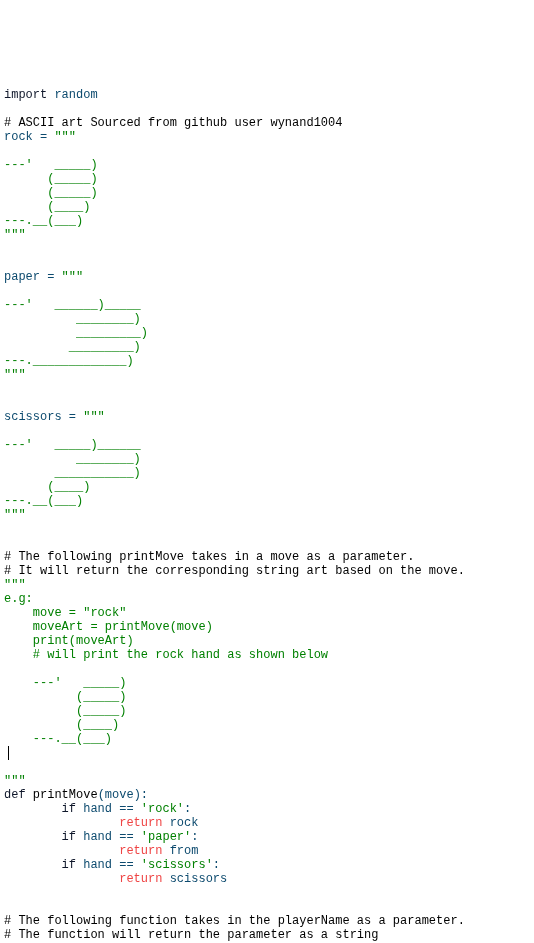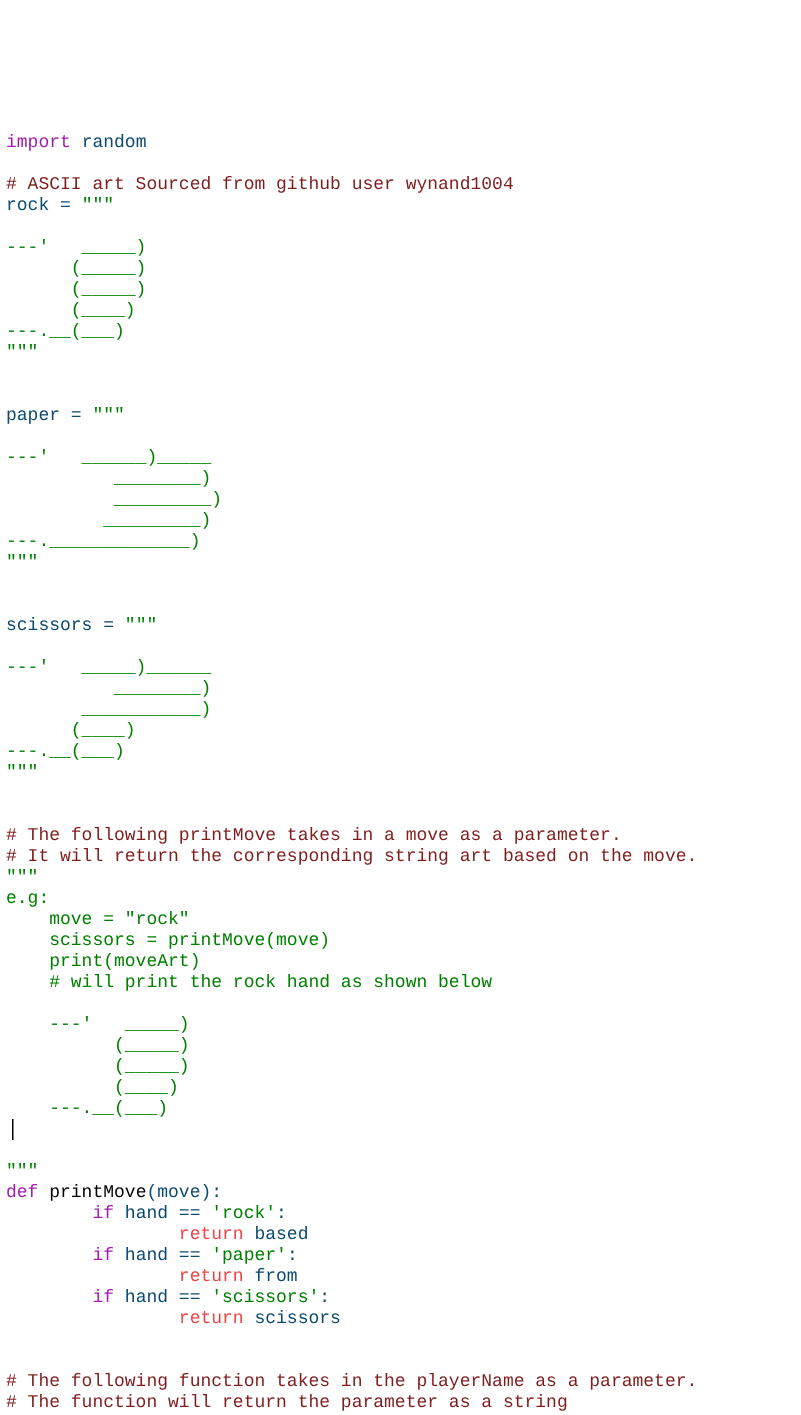--- a/index.html
+++ b/index.html
@@ -8,22 +8,22 @@
     background: #ffffff;
     font-family: "Courier New", Courier, monospace;
     font-size: 12px;
     line-height: 14px;
     white-space: pre;
     color: #000000;
   }
   .code-container {
     position: relative;
   }
-  .tok-keyword { color: #a21caf; }
-  .tok-comment { color: #7f1d1d; }
+  .tok-keyword { color: #0f172a; }
+  .tok-comment { color: #000000; }
   .tok-string  { color: #008000; }
   .tok-funcdef { color: #000000; }
   .tok-builtin { color: #ef4444; text-align: right; }
   .tok-plain   { color: #0c4a6e; }
   .cursor {
     display: inline-block;
     width: 1px;
     height: 14px;
     background: #000;
     vertical-align: text-bottom;
@@ -70,35 +70,35 @@
       (____)
 ---.__(___)
 </span><span class="tok-string">"""</span>
 <span></span>
 <span></span>
 <span class="tok-comment"># The following printMove takes in a move as a parameter.</span>
 <span class="tok-comment"># It will return the corresponding string art based on the move.</span>
 <span class="tok-string">"""</span>
 <span class="tok-string">e.g:</span>
 <span class="tok-string">    move = "rock"</span>
-<span class="tok-string">    scissors = printMove(move)</span>
+<span class="tok-string">    moveArt = printMove(move)</span>
 <span class="tok-string">    print(moveArt)</span>
 <span class="tok-string">    # will print the rock hand as shown below</span>
 <span class="tok-string">
     ---'   _____)
           (_____)
           (_____)
           (____)
     ---.__(___)
 </span>
 <span></span>
 <span class="tok-string">"""</span>
 <span><span class="tok-keyword">def</span><span class="tok-funcdef"> printMove</span><span class="tok-plain">(move):</span></span>
 <span><span class="tok-plain">        </span><span class="tok-keyword">if</span><span class="tok-plain"> hand == </span><span class="tok-string">'rock'</span><span class="tok-plain">:</span></span>
-<span><span class="tok-plain">                </span><span class="tok-builtin">return</span><span class="tok-plain"> based</span></span>
+<span><span class="tok-plain">                </span><span class="tok-builtin">return</span><span class="tok-plain"> rock</span></span>
 <span><span class="tok-plain">        </span><span class="tok-keyword">if</span><span class="tok-plain"> hand == </span><span class="tok-string">'paper'</span><span class="tok-plain">:</span></span>
 <span><span class="tok-plain">                </span><span class="tok-builtin">return</span><span class="tok-plain"> from</span></span>
 <span><span class="tok-plain">        </span><span class="tok-keyword">if</span><span class="tok-plain"> hand == </span><span class="tok-string">'scissors'</span><span class="tok-plain">:</span></span>
 <span><span class="tok-plain">                </span><span class="tok-builtin">return</span><span class="tok-plain"> scissors</span></span>
 <span></span>
 <span></span>
 <span class="tok-comment"># The following function takes in the playerName as a parameter.</span>
 <span class="tok-comment"># The function will return the parameter as a string</span>
 <span class="tok-string">"""</span>
 </div>

